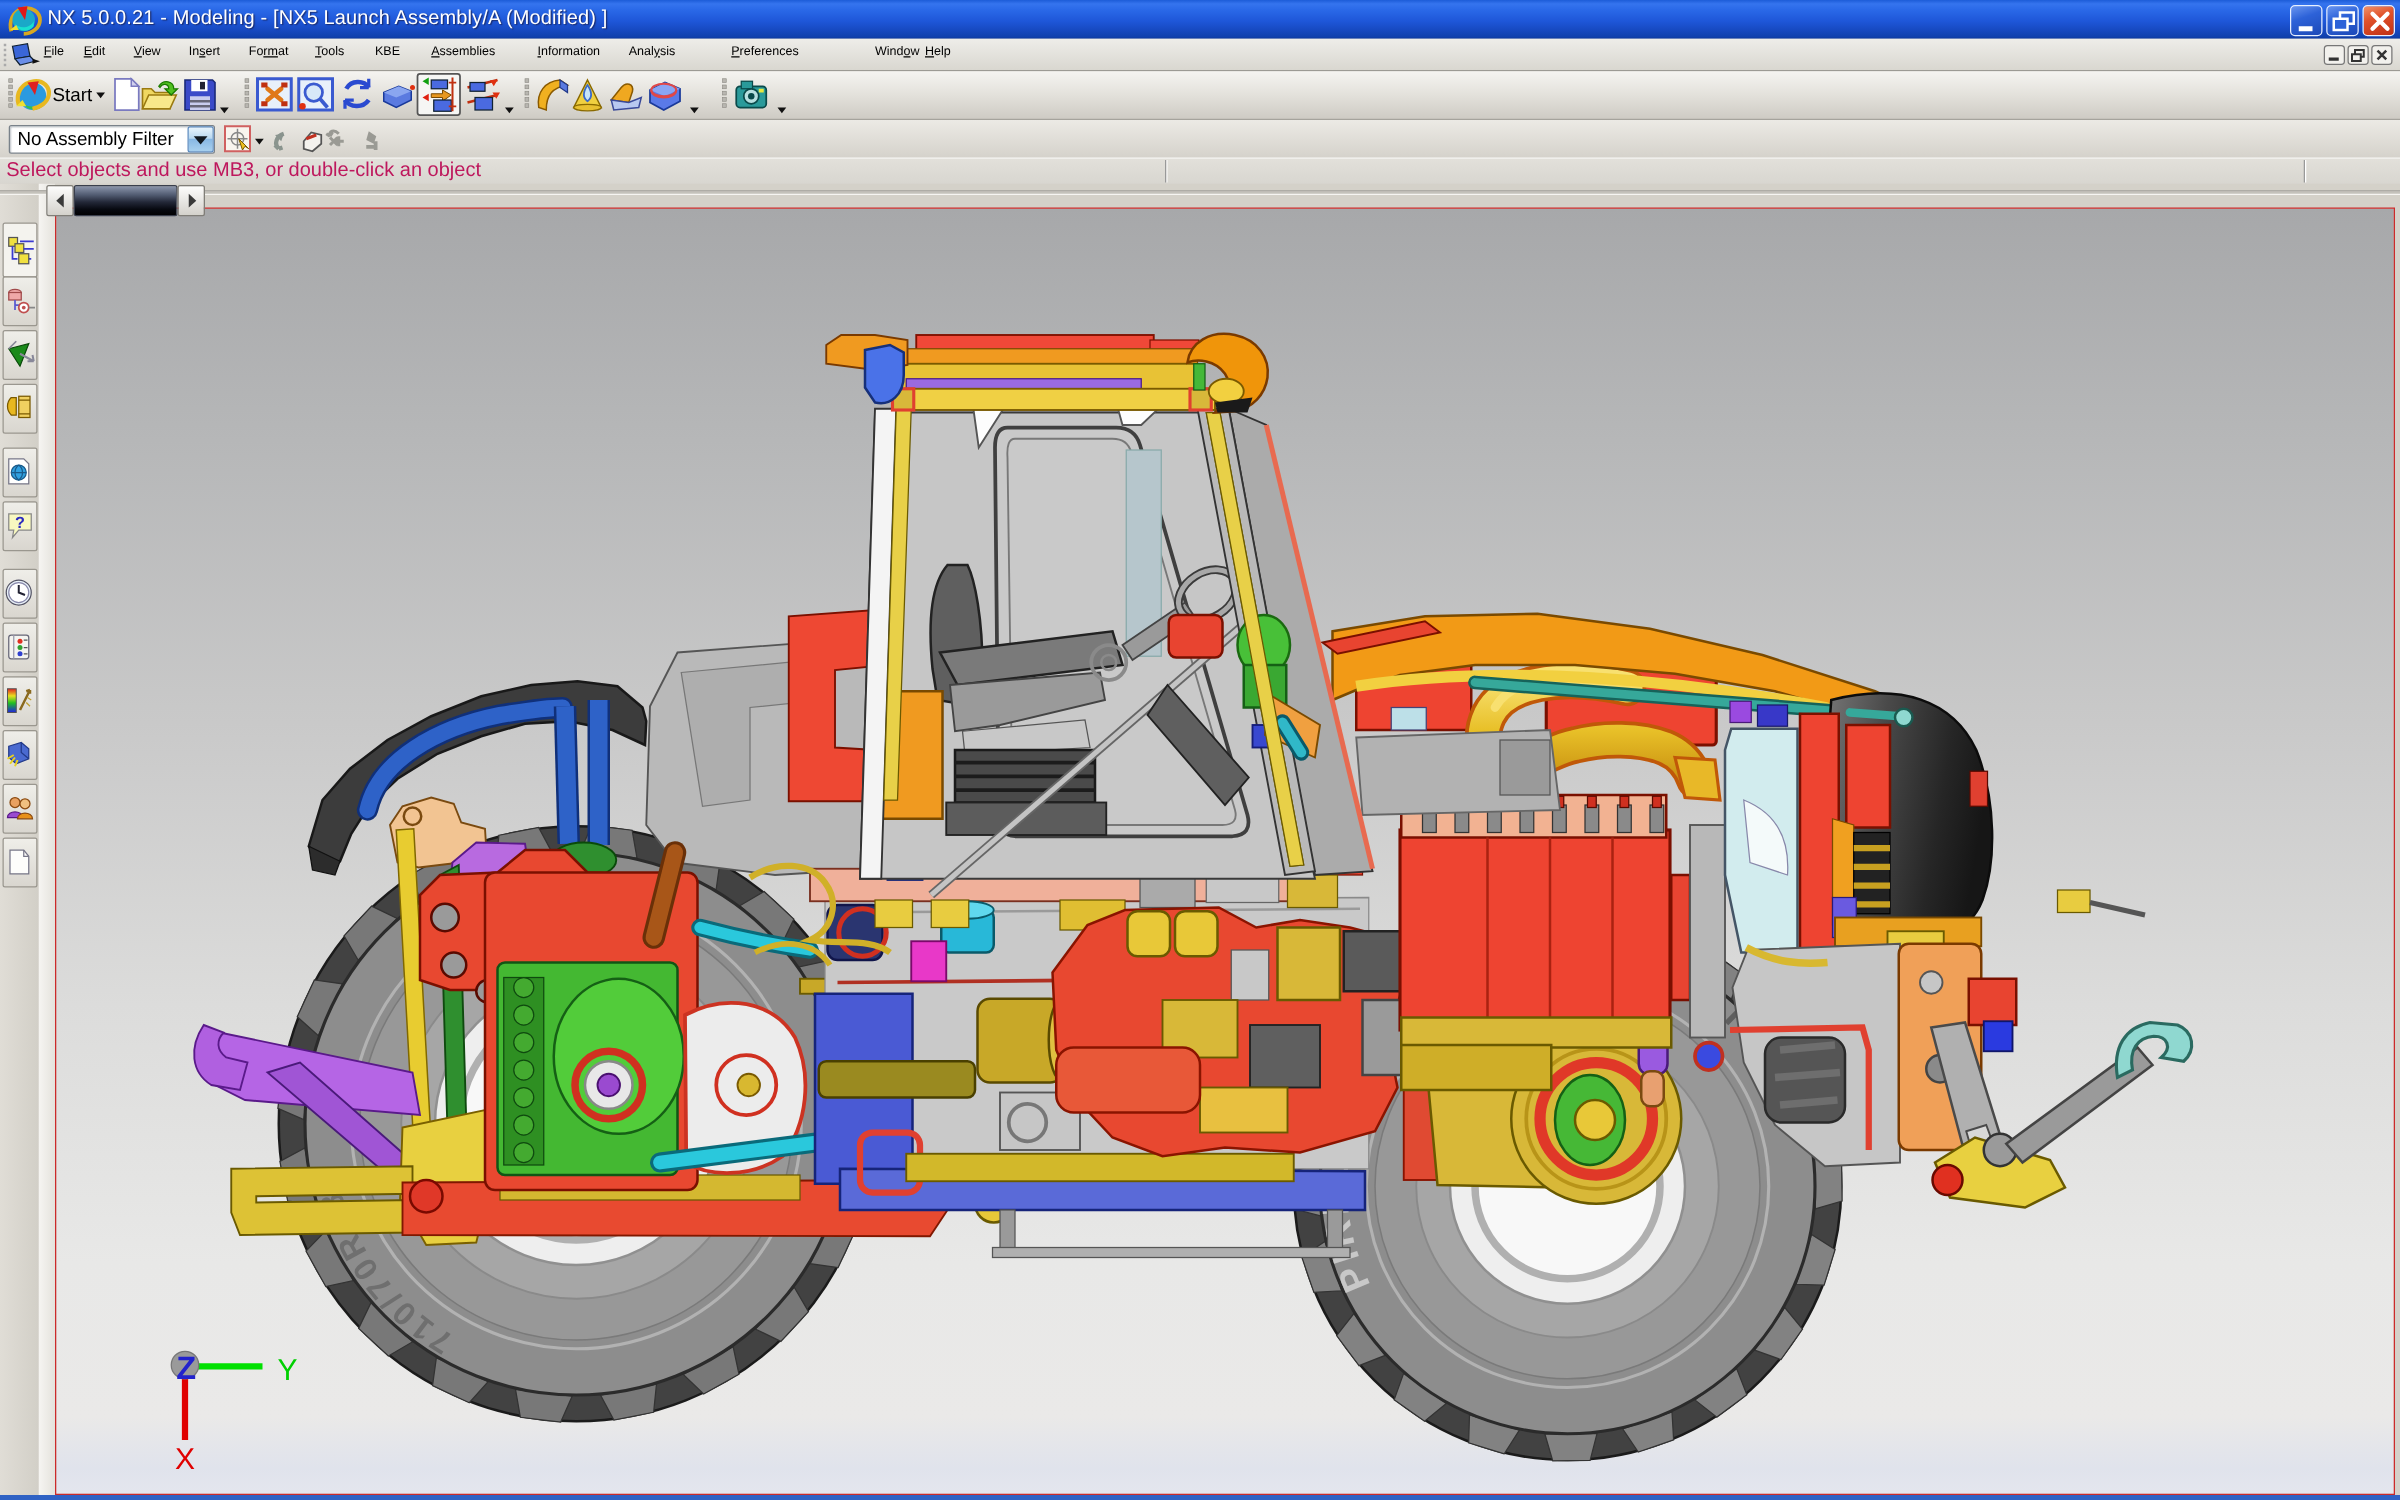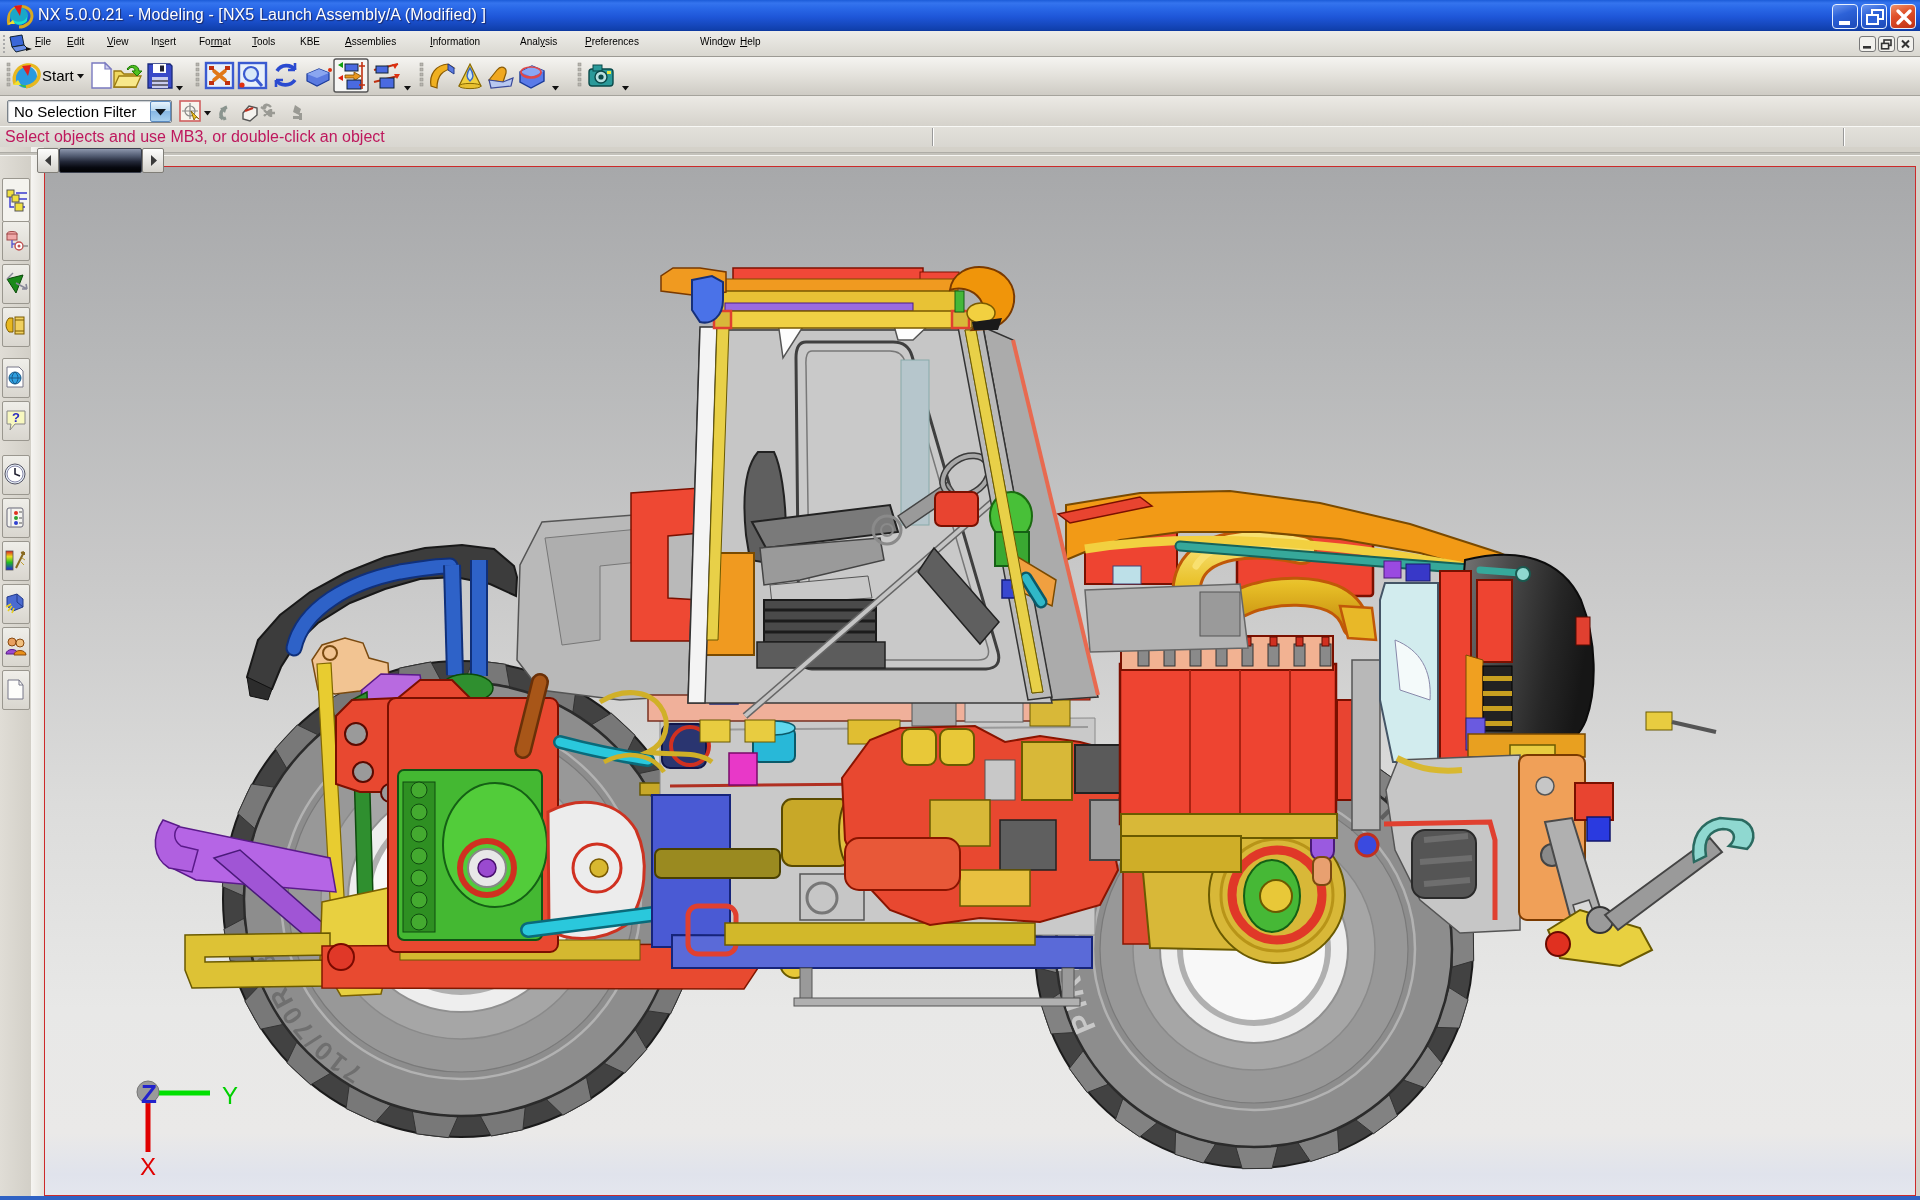--- a/index.html
+++ b/index.html
@@ -75,21 +75,21 @@
   </svg>
 <div class="menuitem" style="left:35px"><span style="text-decoration:underline">F</span>ile</div>
 <div class="menuitem" style="left:67px"><span style="text-decoration:underline">E</span>dit</div>
 <div class="menuitem" style="left:107px"><span style="text-decoration:underline">V</span>iew</div>
 <div class="menuitem" style="left:151px">In<span style="text-decoration:underline">s</span>ert</div>
 <div class="menuitem" style="left:199px">Fo<span style="text-decoration:underline">rm</span>at</div>
 <div class="menuitem" style="left:252px"><span style="text-decoration:underline">T</span>ools</div>
 <div class="menuitem" style="left:300px">KBE</div>
 <div class="menuitem" style="left:345px"><span style="text-decoration:underline">A</span>ssemblies</div>
 <div class="menuitem" style="left:430px"><span style="text-decoration:underline">I</span>nformation</div>
-<div class="menuitem" style="left:520px">Anal<span style="text-decoration:underline">y</span>sis</div>
+<div class="menuitem" style="left:503px">Anal<span style="text-decoration:underline">y</span>sis</div>
 <div class="menuitem" style="left:585px"><span style="text-decoration:underline">P</span>references</div>
 <div class="menuitem" style="left:700px">Wind<span style="text-decoration:underline">o</span>w</div>
 <div class="menuitem" style="left:740px"><span style="text-decoration:underline">H</span>elp</div>
 <div class="mdibtn abs" style="left:1859px"><svg width="15" height="14">
       <rect x="3" y="9" width="8" height="2.6" fill="#333"></rect>
     </svg></div>
 <div class="mdibtn abs" style="left:1878px"><svg width="15" height="14">
       <rect x="5" y="3" width="7" height="5.4" fill="none" stroke="#333" stroke-width="1.6"></rect>
       <rect x="2.6" y="6.4" width="7" height="5.4" fill="#f2f1ed" stroke="#333" stroke-width="1.6"></rect>
     </svg></div>
@@ -226,21 +226,21 @@
 <rect x="5" y="2" width="9" height="6" fill="#2a9a9a" stroke="#0a4a4a"></rect>
 <circle cx="13" cy="14" r="6" fill="#b8e0e0" stroke="#0a4a4a" stroke-width="1.4"></circle>
         <circle cx="13" cy="14" r="2.6" fill="#0a4a4a"></circle>
 <rect x="19" y="8" width="4" height="3" fill="#e8e840"></rect>
       </g>
 <path d="M622 86 l7 0 l-3.5 4.5 Z" fill="#111"></path>
 </g>
   </svg>
 <div id="filterbar" class="abs"></div>
 <div class="abs" style="left:7px;top:100px;width:165px;height:23px;background:#fff;border:1px solid #7a828a;border-radius:2px;box-shadow:inset 1px 1px 1px #c8ccd0"></div>
-<div class="abs" style="left:14px;top:103px;font-size:15px;color:#000">No Selection Filter</div>
+<div class="abs" style="left:14px;top:103px;font-size:15px;color:#000">No Assembly Filter</div>
 <div class="abs" style="left:150px;top:101px;width:21px;height:21px;border:1px solid #5a8ac0;border-radius:2px;background:linear-gradient(180deg,#e8f4fc 0%,#b8d8f0 45%,#88b8e4 50%,#a8d0ee 100%)">
 <svg width="19" height="19">
       <path d="M4 7 L15 7 L9.5 13.5 Z" fill="#101820"></path>
     </svg></div>
 <svg class="abs" style="left:179px;top:99px" width="140" height="26" viewBox="0 0 140 26">
 <rect x="1" y="2" width="20" height="20" fill="#f8f4ee" stroke="#d06060" stroke-width="1.6"></rect>
 <path d="M11 4 L11 20 M3 12 L19 12" stroke="#888" stroke-width="1.2"></path>
 <circle cx="11" cy="12" r="5" fill="none" stroke="#888" stroke-width="1.2"></circle>
 <path d="M12 12 L15 21 L17 18 L20 20 Z" fill="#f0c020" stroke="#7a5a00" stroke-width="0.8"></path>
 <path d="M25 12 l7 0 l-3.5 4.5Z" fill="#111"></path>

